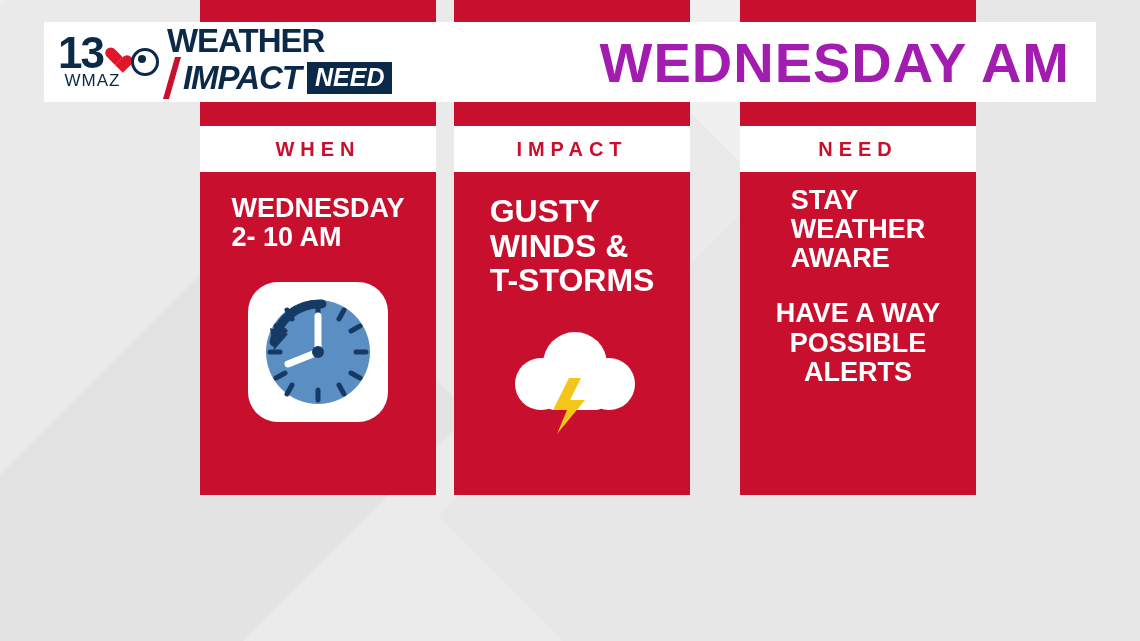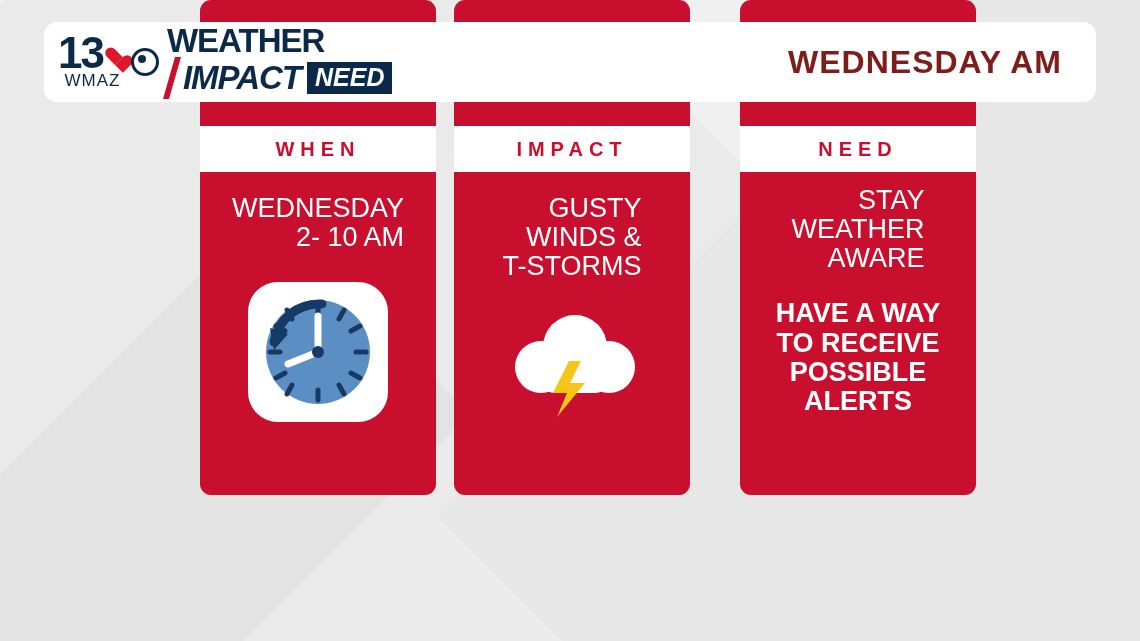--- a/index.html
+++ b/index.html
@@ -18,49 +18,49 @@
   #bg:after{
     content:"";position:absolute;left:760px;top:-260px;width:700px;height:1200px;
     background:#e7e7e7;transform:rotate(45deg);
   }
   .shade1{position:absolute;left:-120px;top:240px;width:460px;height:900px;background:#e3e3e3;transform:rotate(45deg);}
   .shade2{position:absolute;left:900px;top:120px;width:520px;height:900px;background:#ededed;transform:rotate(45deg);}
   .shade3{position:absolute;left:270px;top:430px;width:560px;height:600px;background:#ebebeb;transform:rotate(45deg);}
 
   
   .col{
-    position:absolute;top:0;width:236px;height:495px;background:#c8102e;border-radius:11px;
+    position:absolute;top:0;width:236px;height:495px;background:#c8102e;
   }
   .col.c1{left:200px;}
   .col.c2{left:454px;}
   .col.c3{left:740px;}
   .col-label{
     position:absolute;left:0;width:236px;top:126px;height:46px;
     background:#ffffff;display:flex;align-items:center;justify-content:center;
   }
   .col-label span{
     color:#c8102e;font-weight:bold;font-size:20px;letter-spacing:6px;
   }
   .col-body{
     position:absolute;left:0;width:236px;top:172px;bottom:0;
     display:flex;flex-direction:column;align-items:center;
   }
   .col-text{
-    color:#ffffff;font-weight:normal;text-align:right;line-height:1.08;
+    color:#ffffff;font-weight:bold;text-align:left;line-height:1.08;
     margin-top:22px;
   }
   .c1 .col-text{font-size:27px;}
-  .c2 .col-text{font-size:27px;}
+  .c2 .col-text{font-size:32px;}
   .c3 .col-text{font-size:27px;margin-top:14px;}
   .c3 .col-text2{font-size:27px;margin-top:26px;color:#fff;font-weight:bold;text-align:center;line-height:1.08;}
 
   
   .header{
     position:absolute;left:44px;top:22px;width:1052px;height:80px;background:#ffffff;
-    display:flex;align-items:center;border-radius:13px;
+    display:flex;align-items:center;
   }
   .logo{display:flex;align-items:center;height:100%;padding-left:14px;}
   .logo13{
     font-weight:bold;font-size:44px;color:#0b2a4a;line-height:0.9;
     letter-spacing:-2px;position:relative;
   }
   .logo-left{display:flex;flex-direction:column;align-items:center;justify-content:center;}
   .wmaz{font-size:17px;font-weight:normal;color:#0b2a4a;letter-spacing:1px;margin-top:-2px;}
   .heart{display:inline-block;width:22px;height:22px;position:relative;margin:0 1px;vertical-align:middle;}
   .heart:before,.heart:after{
@@ -83,22 +83,22 @@
     font-size:33px;font-weight:bold;color:#0b2a4a;font-style:italic;letter-spacing:-1px;line-height:0.95;
   }
   .alert-word{
     background:#0b2a4a;color:#ffffff;font-size:25px;font-weight:bold;font-style:italic;
     padding:1px 8px 2px 8px;margin-left:6px;letter-spacing:0px;
   }
   .slash{
     width:6px;height:42px;background:#c8102e;transform:skewX(-16deg);margin:0 8px 0 2px;
   }
   .header-title{
-    margin-left:auto;padding-right:34px;
-    font-size:32px;font-weight:bold;color:#7f1d1d;letter-spacing:1px;
+    margin-left:auto;padding-right:26px;
+    font-size:56px;font-weight:bold;color:#a21caf;letter-spacing:1px;
   }
 
   
   .clock-wrap{margin-top:26px;}
   .cloud-wrap{margin-top:28px;}
 </style>
 </head>
 <body>
 
 <div id="bg">
@@ -173,21 +173,20 @@
     <span>NEED</span>
   </div>
   <div class="col-body">
     <div class="col-text">
       <div>STAY</div>
       <div>WEATHER</div>
       <div>AWARE</div>
     </div>
     <div class="col-text2">
       <div>HAVE A WAY</div>
-      <div>TO RECEIVE</div>
       <div>POSSIBLE</div>
       <div>ALERTS</div>
     </div>
   </div>
 </div>
 
 <div class="header">
   <div class="logo">
     <div class="logo-left">
       <div class="logo13">

